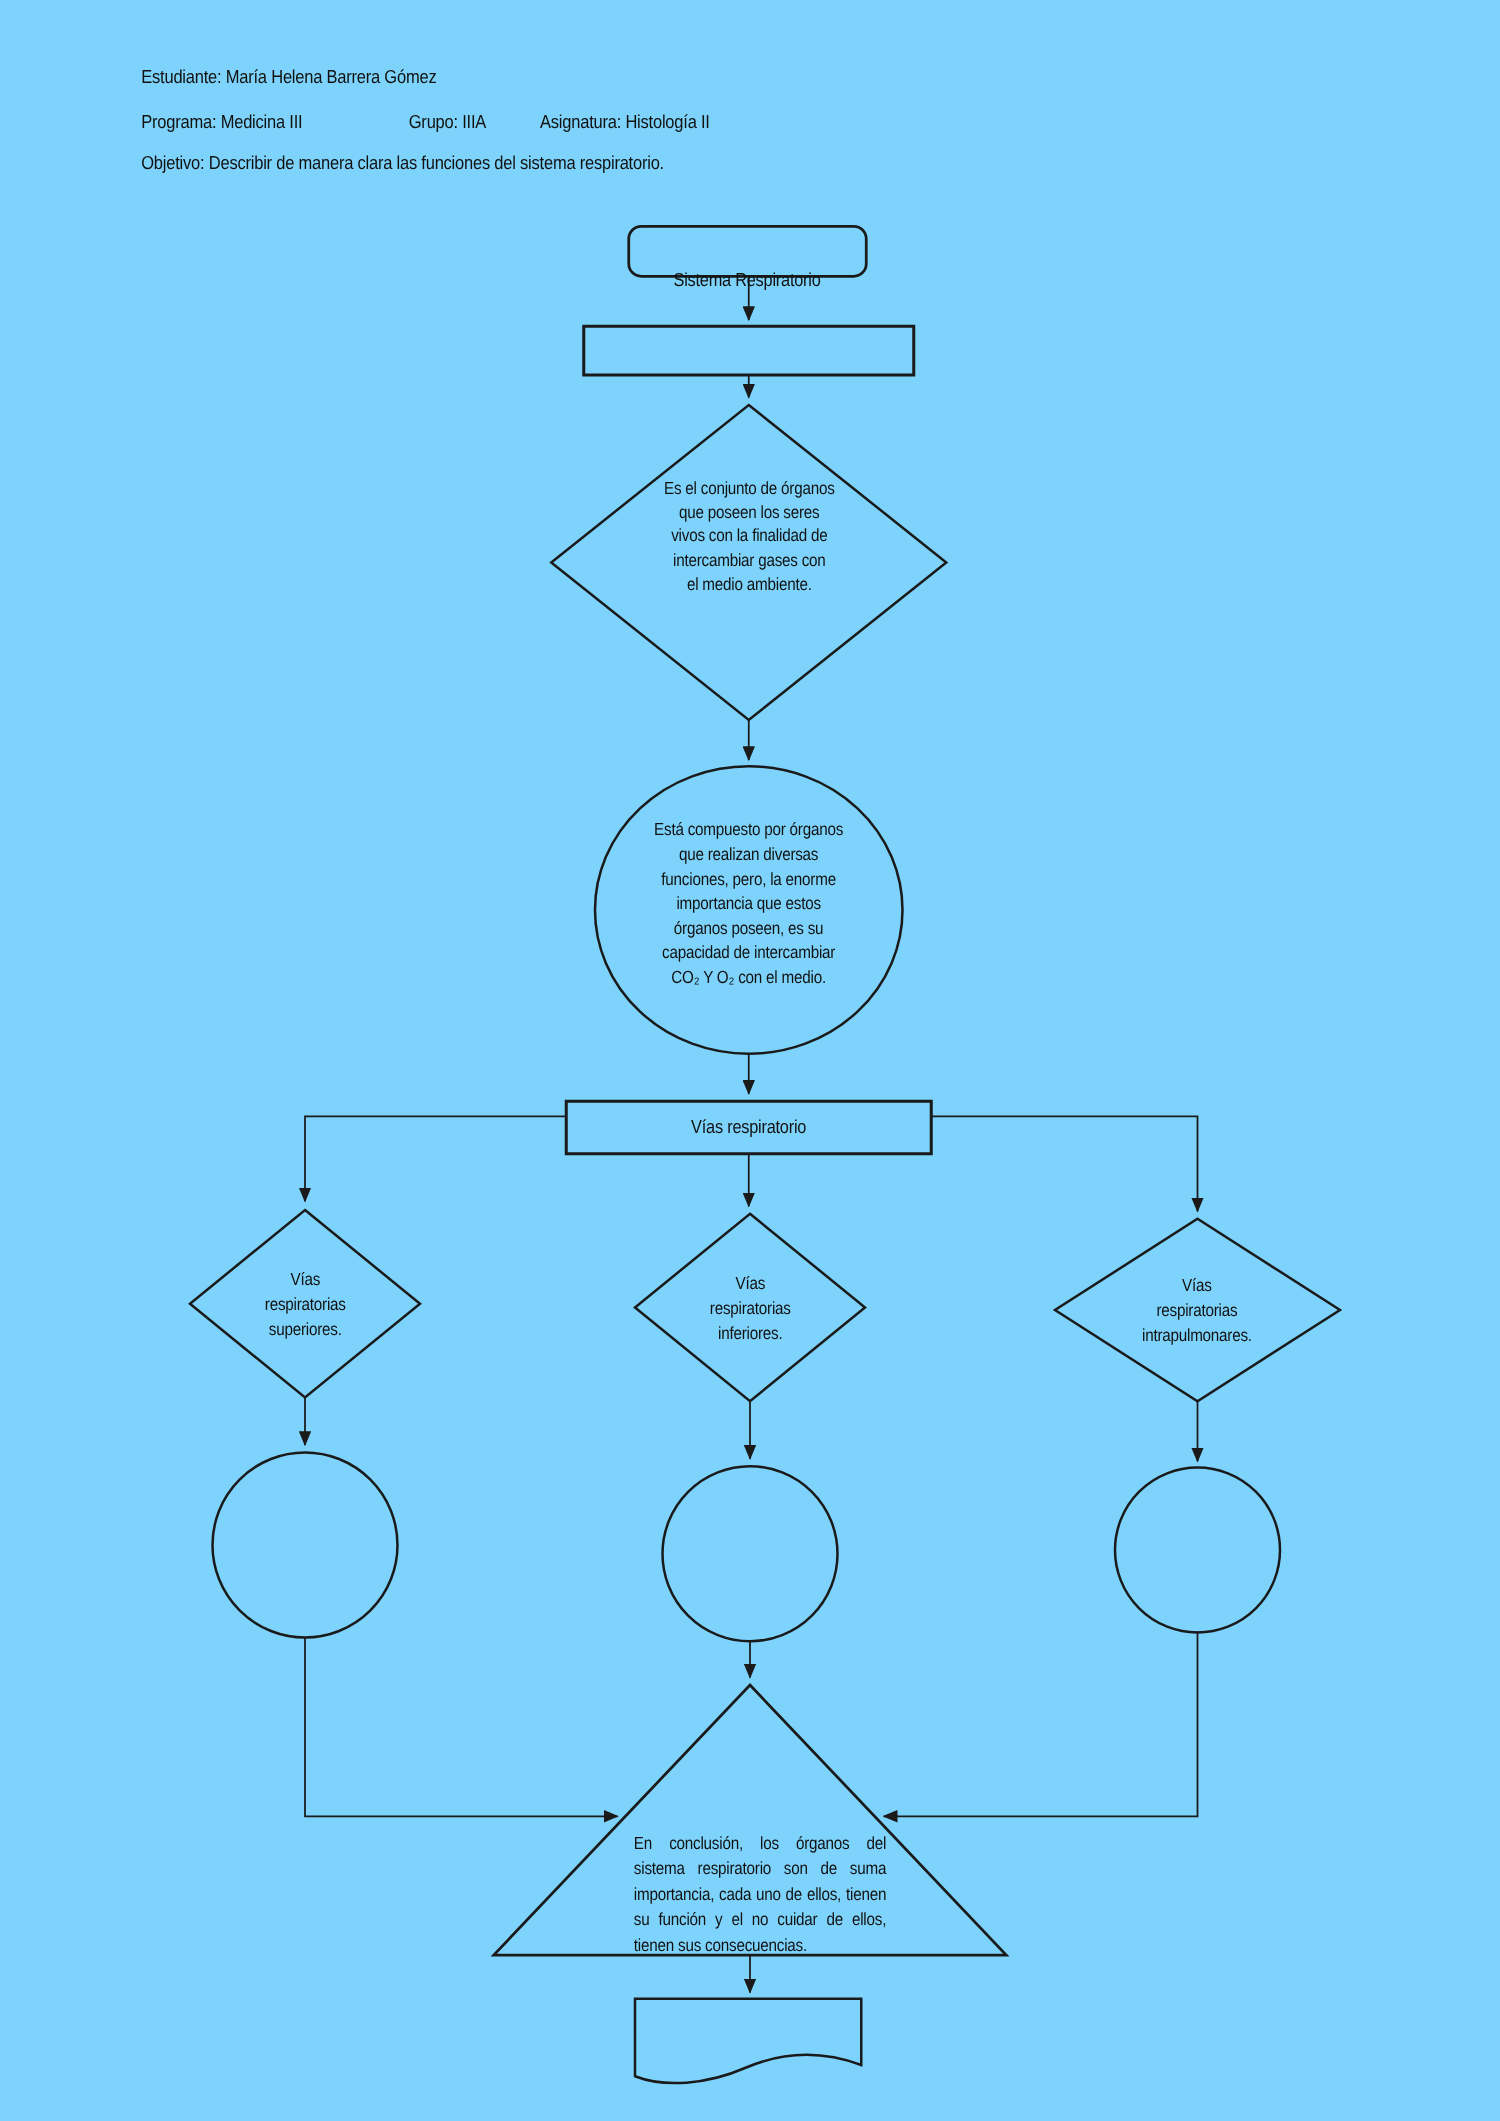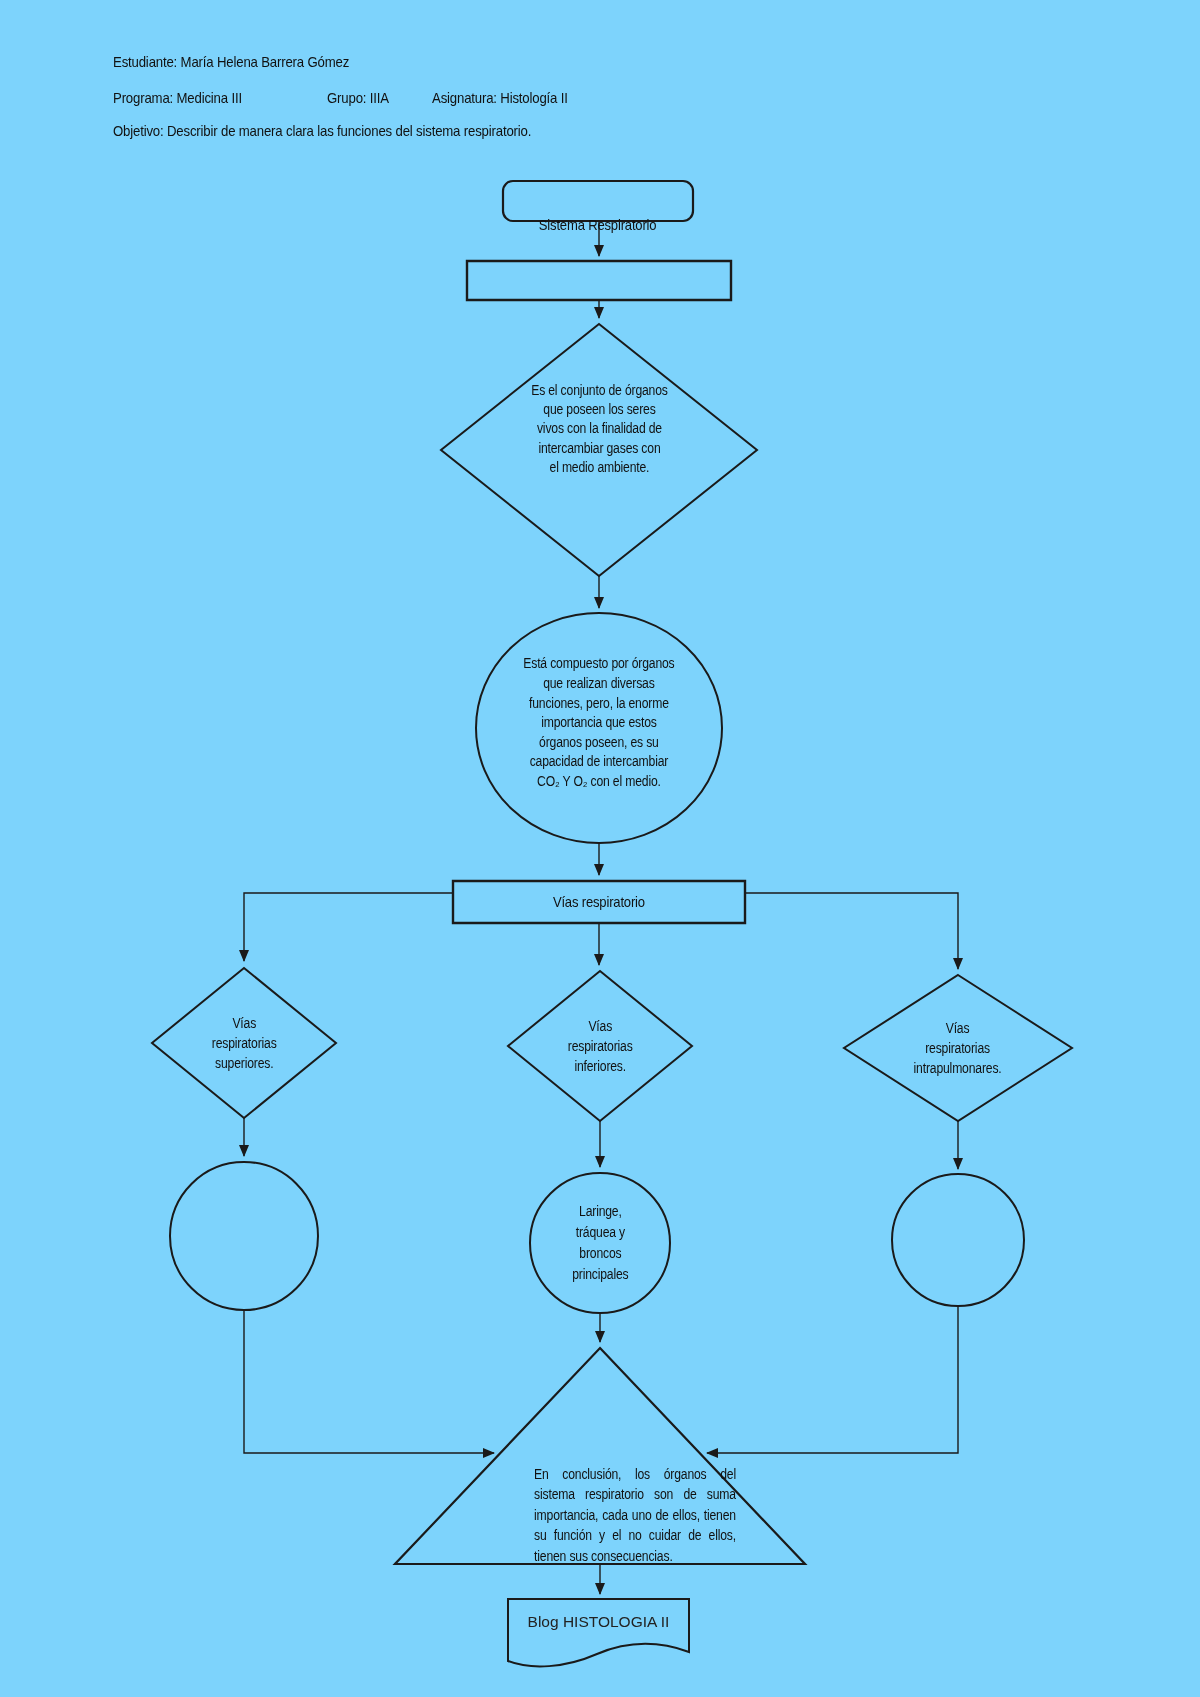--- a/index.html
+++ b/index.html
@@ -151,35 +151,26 @@
 inferiores.</span>
   </div>
 
   <div class="label lbl-branch" style="left:874px;top:992px;width:168px;height:112px;">
     <span class="cond">Vías
 respiratorias
 intrapulmonares.</span>
   </div>
 
 
-  <div class="label lbl-organ" style="left:528px;top:1173px;width:144px;height:140px;">
-    <span class="cond">Laringe,
-tráquea y
-broncos
-principales</span>
-  </div>
 
 
-  <div class="conclusion" style="left:519px;top:1464px;width:232px;">
+  <div class="conclusion" style="left:492px;top:1464px;width:232px;">
     <span class="cond">
       <span class="concl-line">En conclusión, los órganos del</span>
       <span class="concl-line">sistema respiratorio son de suma</span>
       <span class="concl-line">importancia, cada uno de ellos, tienen</span>
       <span class="concl-line">su función y el no cuidar de ellos,</span>
       <span class="concl-line last">tienen sus consecuencias.</span>
     </span>
   </div>
 
-  <div class="label lbl-blog" style="left:508px;top:1599px;width:181px;height:46px;">
-    <span class="plain">Blog HISTOLOGIA II</span>
-  </div>
 
 </div>
 
 </body></html>

